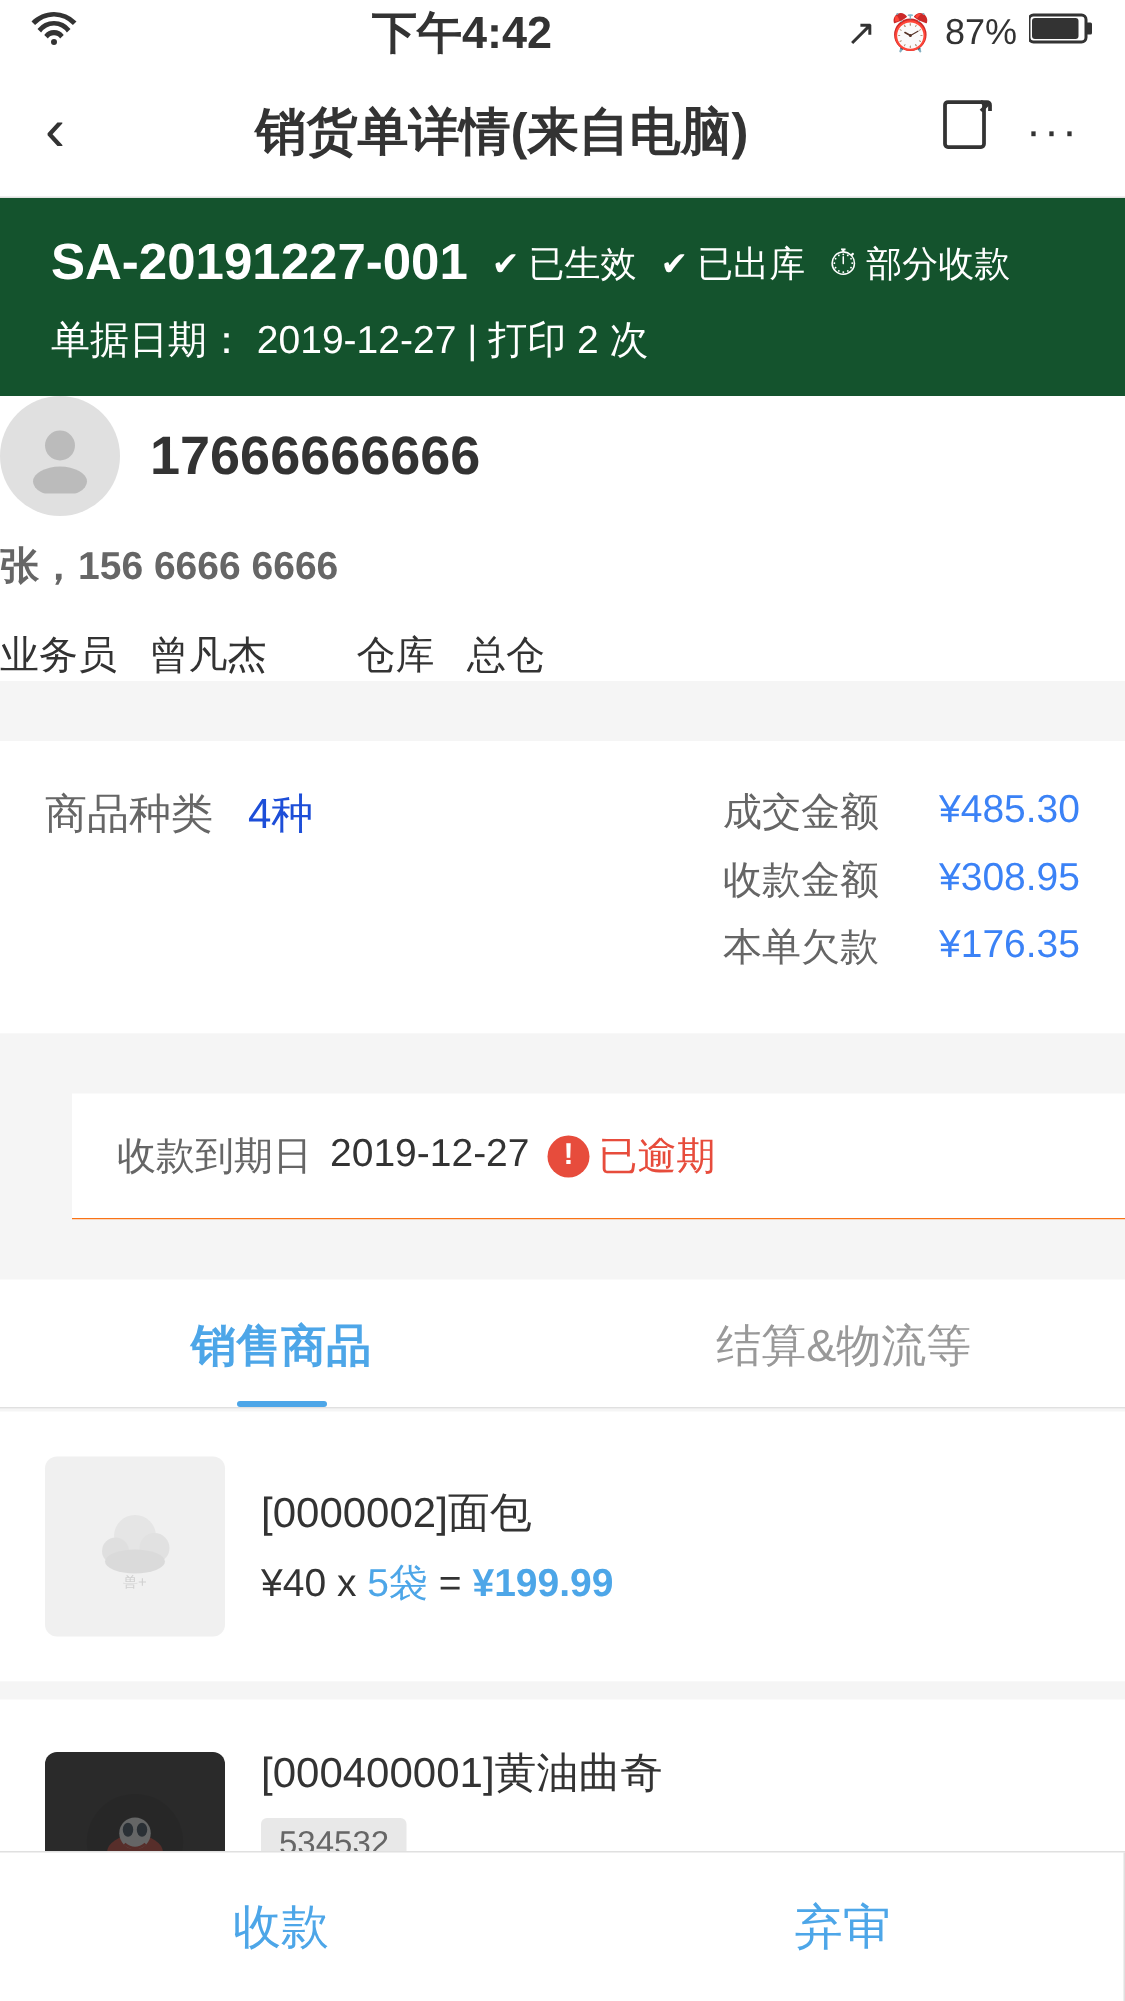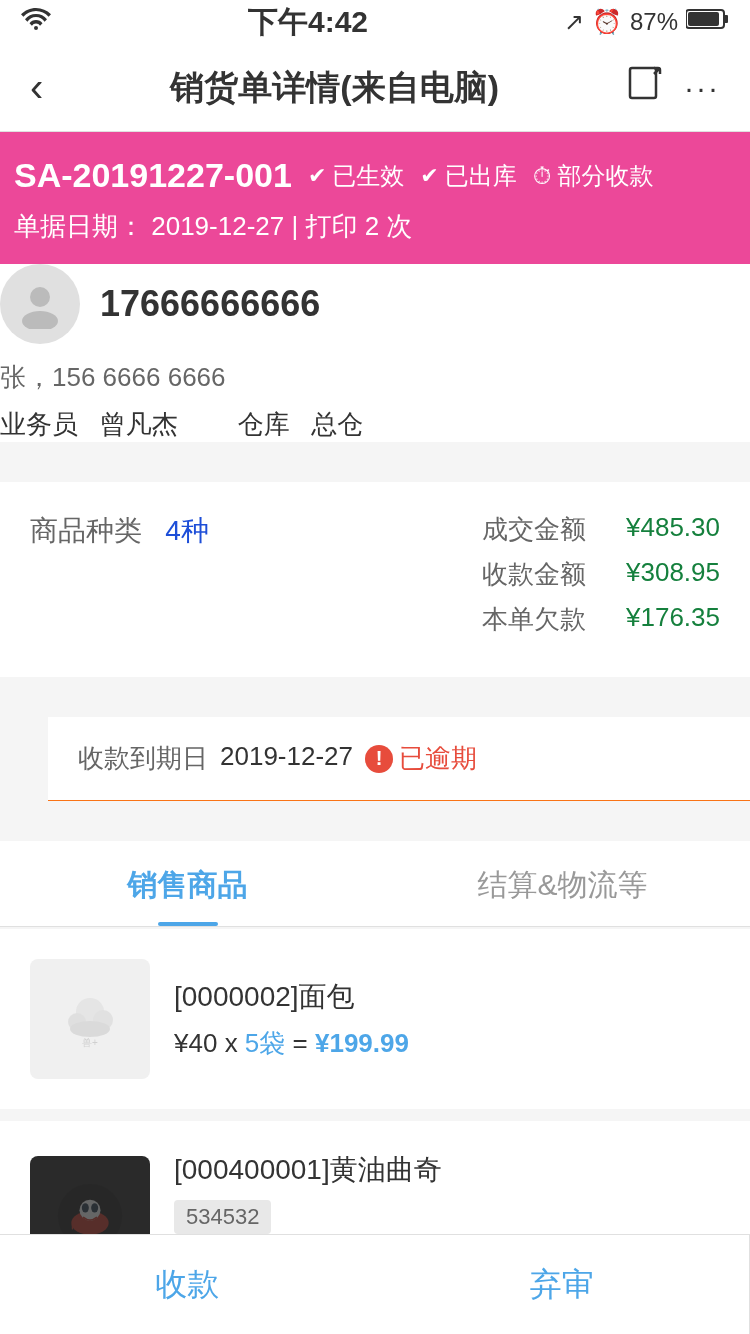--- a/index.html
+++ b/index.html
@@ -46,22 +46,22 @@
     .nav-title {
       font-size: 34px;
       font-weight: 600;
       color: #333;
     }
     .nav-actions { display: flex; align-items: center; gap: 20px; }
     .nav-icon { font-size: 36px; color: #333; cursor: pointer; }
 
     
     .order-header {
-      background: #ec4899;
-      padding: 24px 14px 20px;
+      background: #14532d;
+      padding: 24px 34px 20px;
     }
     .order-id-row {
       display: flex;
       align-items: center;
       gap: 16px;
       margin-bottom: 14px;
     }
     .order-id {
       font-size: 34px;
       font-weight: 700;
@@ -103,21 +103,22 @@
     }
     .avatar svg { width: 50px; height: 50px; }
     .customer-name {
       font-size: 36px;
       font-weight: 600;
       color: #333;
     }
     .customer-detail {
       font-size: 26px;
       color: #666;
-      margin-bottom: 12px;
+      margin-bottom: 24px;
+      font-weight: bold;
     }
     .customer-meta {
       display: flex;
       gap: 60px;
       font-size: 26px;
       color: #666;
     }
     .customer-meta span { color: #333; }
 
     
@@ -133,21 +134,21 @@
     .stats-left .count { color: #1d4ed8; font-size: 28px; }
     .stats-right { text-align: right; }
     .stats-row {
       display: flex;
       justify-content: space-between;
       gap: 40px;
       margin-bottom: 10px;
       font-size: 26px;
     }
     .stats-label { color: #666; }
-    .stats-value { color: #15803d; font-weight: 500; }
+    .stats-value { color: #3b82f6; font-weight: 500; }
 
     
     .due-section {
       background: #fff;
       padding: 24px 30px;
       margin-top: 20px;
       display: flex;
       align-items: flex-start;
       gap: 12px;
       font-size: 26px;

